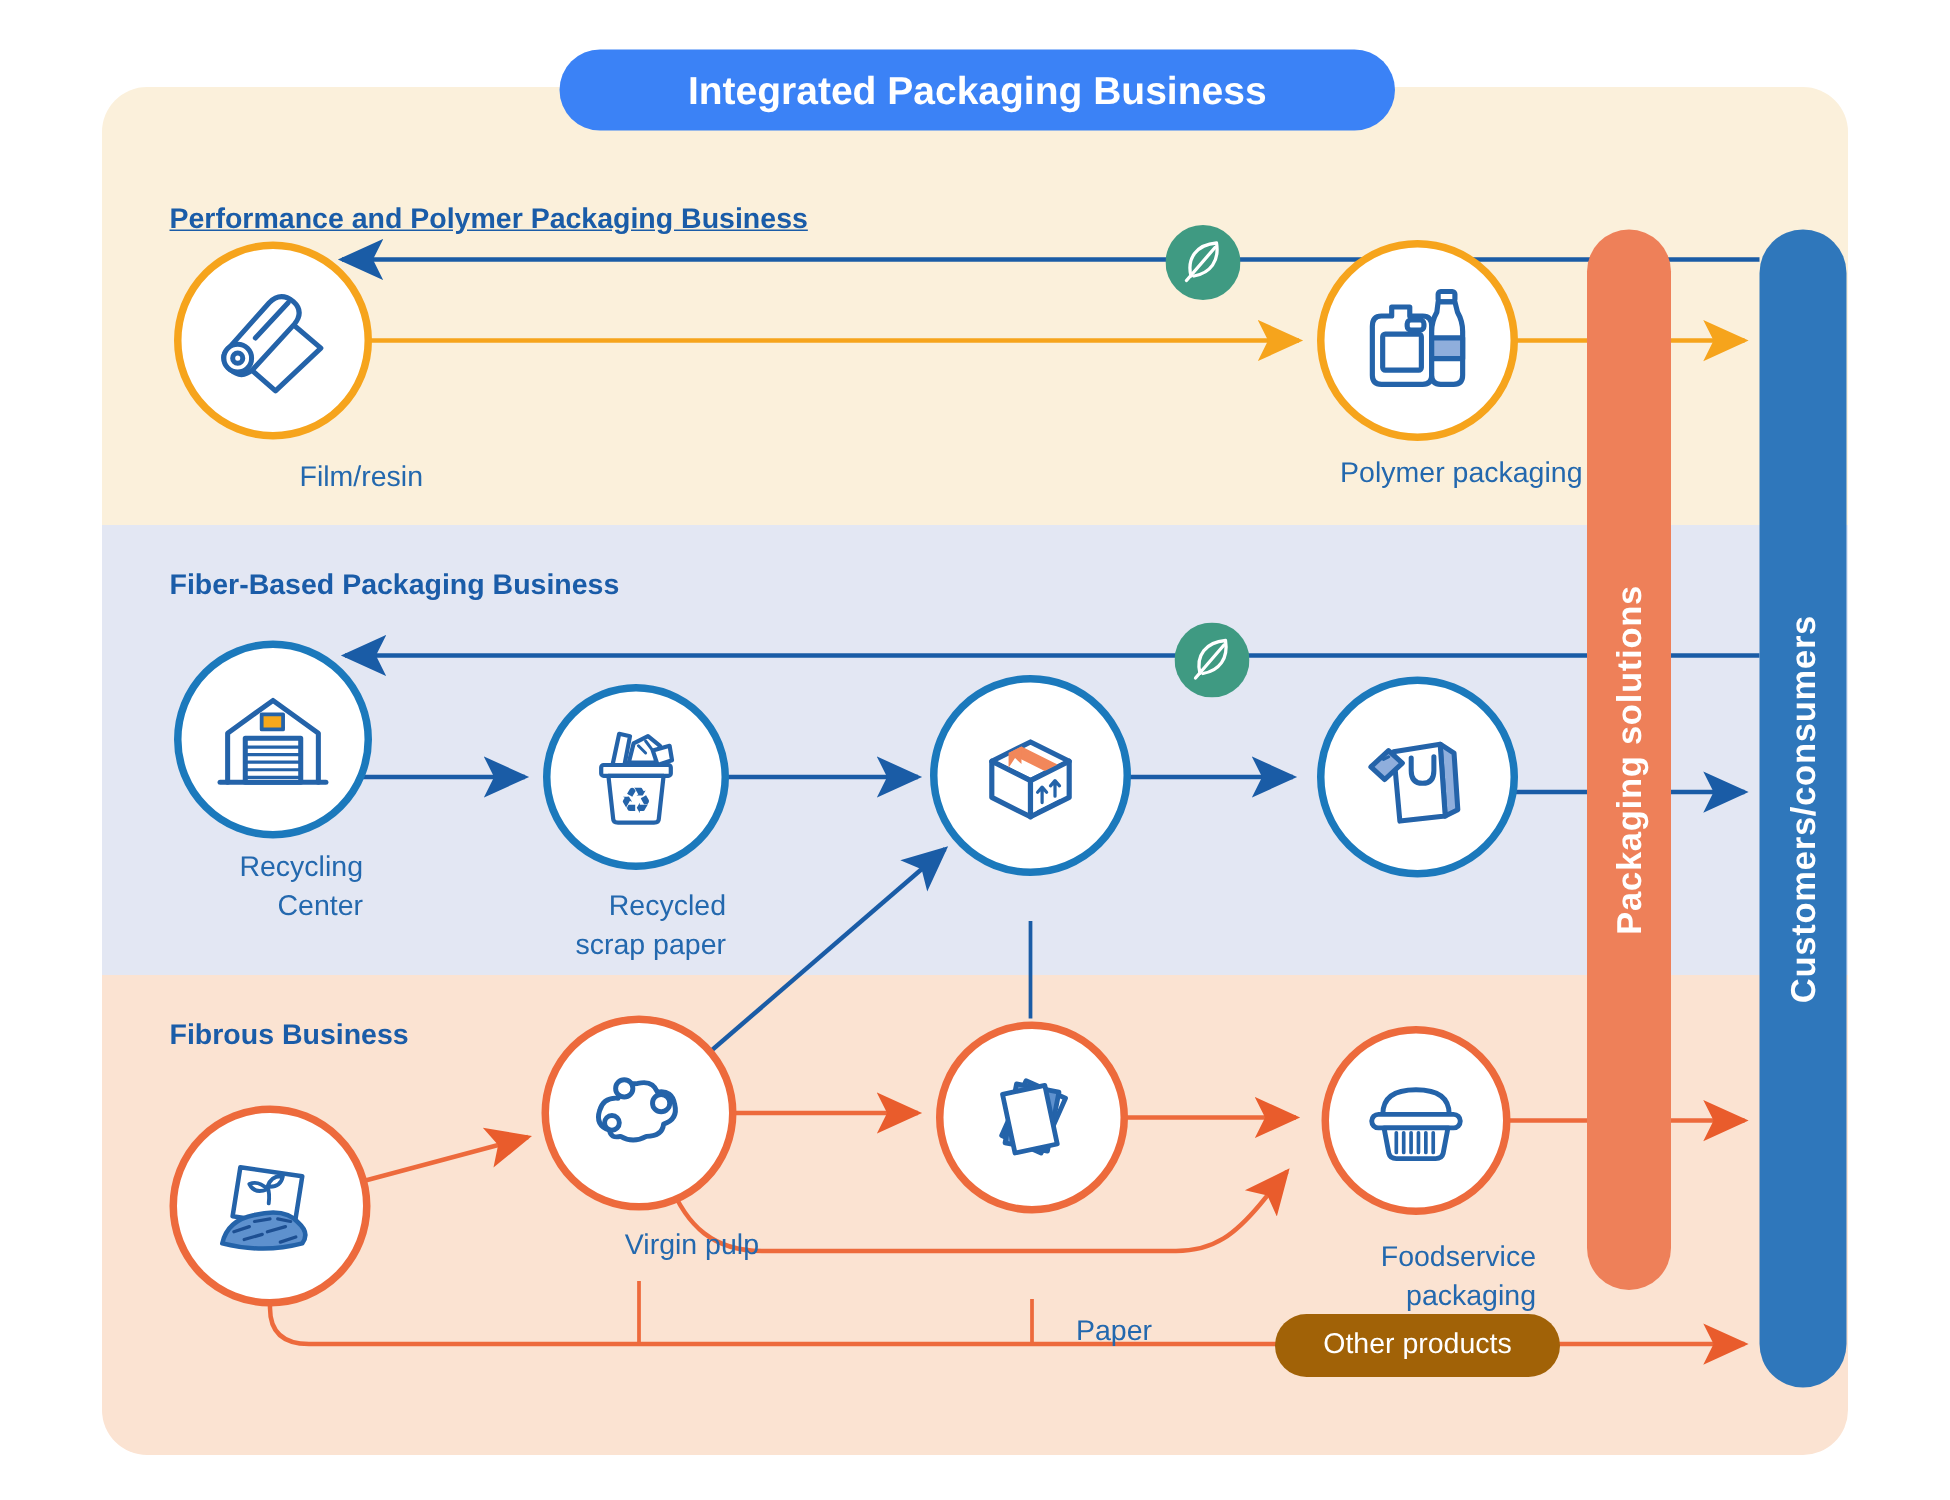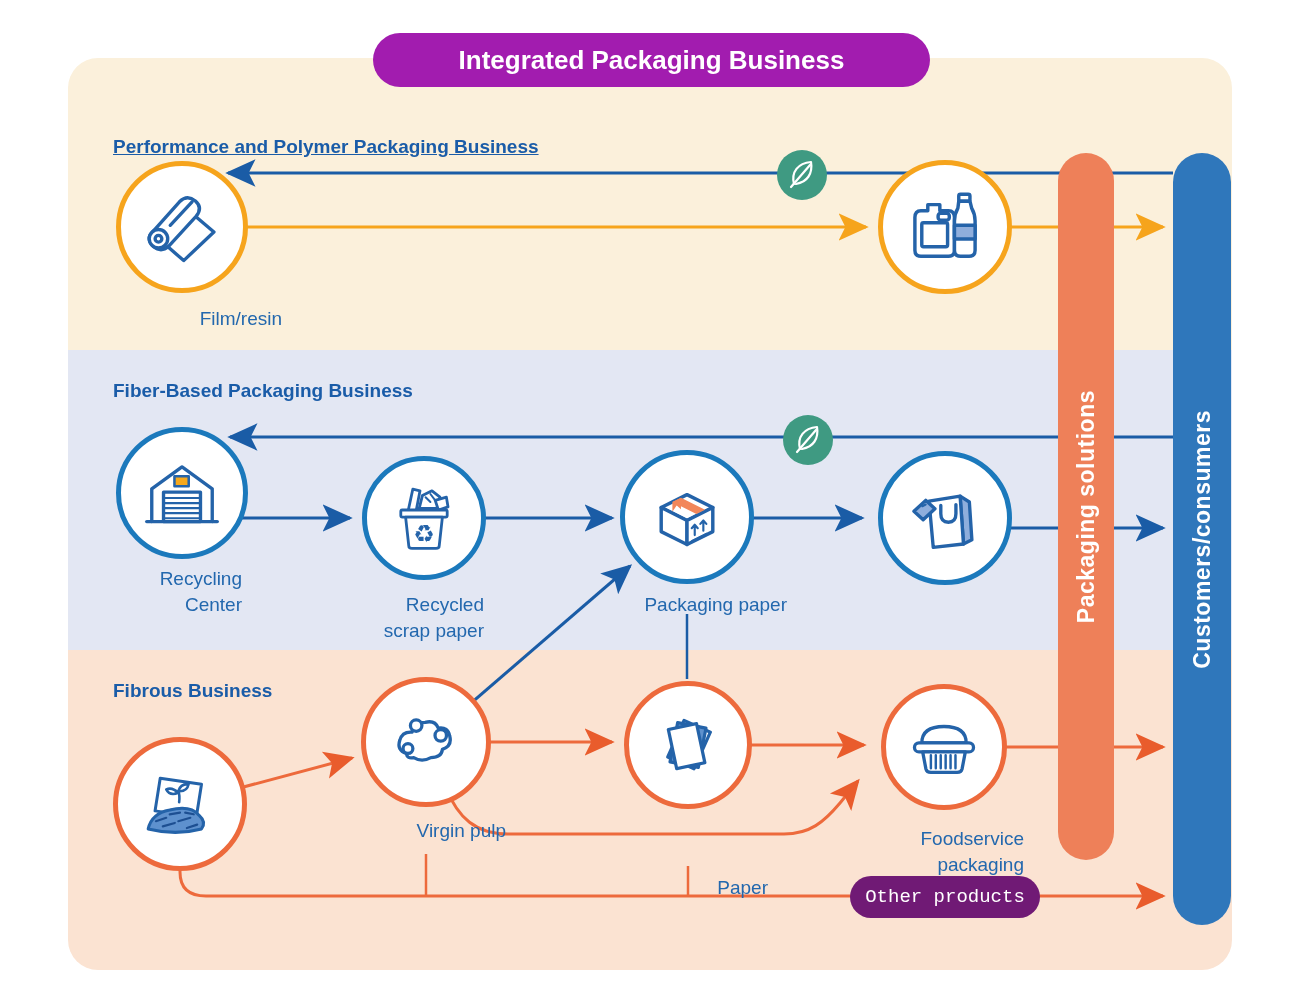--- a/index.html
+++ b/index.html
@@ -4,35 +4,35 @@
 <style>
   html,body{margin:0;padding:0;background:#ffffff;}
   body{font-family:"Liberation Sans","DejaVu Sans",sans-serif;}
   .stage{position:relative;width:1300px;height:1000px;overflow:hidden;background:#fff;}
   .card{position:absolute;left:68px;top:58px;width:1164px;height:912px;border-radius:30px;overflow:hidden;z-index:0;}
   .sec{position:absolute;left:0;width:100%;}
   .sec1{top:0;height:292px;background:#FBF0DB;}
   .sec2{top:292px;height:300px;background:#E3E7F3;}
   .sec3{top:592px;height:320px;background:#FBE3D2;}
   .title-pill{position:absolute;left:373px;top:33px;width:557px;height:54px;border-radius:27px;
-    background:#a21caf;color:#fff;font-weight:bold;font-size:26px;display:flex;align-items:center;justify-content:center;z-index:6;}
+    background:#3b82f6;color:#fff;font-weight:bold;font-size:26px;display:flex;align-items:center;justify-content:center;z-index:6;}
   .sech{position:absolute;font-size:19px;font-weight:bold;color:#1A5CA8;z-index:4;white-space:nowrap;}
   .wires{position:absolute;left:0;top:0;z-index:2;pointer-events:none;}
   .vbar{position:absolute;border-radius:29px;display:flex;align-items:center;justify-content:center;z-index:3;}
   .vbar-orange{left:1058px;top:153px;width:56px;height:707px;background:#EE8059;}
   .vbar-blue{left:1173px;top:153px;width:58px;height:772px;background:#2F77BB;}
   .vbar span{writing-mode:vertical-rl;transform:rotate(180deg);color:#fff;font-weight:bold;font-size:23px;letter-spacing:.5px;white-space:nowrap;}
   .node{position:absolute;border-radius:50%;background:#fff;box-sizing:border-box;display:flex;align-items:center;justify-content:center;z-index:4;}
   .nb{border:5px solid #1B79BC;}
   .ny{border:5px solid #F6A41C;}
   .no{border:5px solid #ED6A3C;}
   .lbl{position:absolute;font-size:19px;line-height:26px;color:#2368AE;text-align:right;z-index:4;}
   .badge{position:absolute;width:50px;height:50px;z-index:5;}
-  .pill-orange{position:absolute;left:850px;top:876px;width:190px;height:42px;border-radius:21px;background:#701a75;
-    color:#fff;font-size:19px;display:flex;align-items:center;justify-content:center;z-index:5;font-family:Liberation Mono, monospace;}
+  .pill-orange{position:absolute;left:850px;top:876px;width:190px;height:42px;border-radius:21px;background:#a16207;
+    color:#fff;font-size:19px;display:flex;align-items:center;justify-content:center;z-index:5;}
   svg.icon{display:block;}
   svg.icon *{vector-effect:none;}
 </style>
 </head>
 <body>
 
 <div class="stage">
 
   <div class="card">
     <div class="sec sec1"></div>
@@ -175,23 +175,23 @@
   <div class="node no" style="left:881px;top:684px;width:126px;height:126px;">
     <svg class="icon" width="82" height="82" viewBox="0 0 100 100" fill="none" stroke="#2463A9" stroke-width="4" stroke-linecap="round" stroke-linejoin="round">
       <path d="M23 45 Q23 25 50 25 Q77 25 77 45 Z" fill="#fff"></path>
       <rect x="14" y="45" width="72" height="11" rx="5.5" fill="#fff"></rect>
       <path d="M24 56 L28 77 Q29 81 34 81 H66 Q71 81 72 77 L76 56 Z" fill="#fff"></path>
       <path d="M34 60 V76 M40 60 V76 M46 60 V76 M52 60 V76 M58 60 V76 M64 60 V76" stroke-width="3"></path>
     </svg>
   </div>
 
   <div class="lbl" style="left:82px;top:306px;width:200px;">Film/resin</div>
+  <div class="lbl" style="left:835px;top:303px;width:220px;">Polymer packaging</div>
   <div class="lbl" style="left:364px;top:592px;width:120px;">Recycled scrap paper</div>
   <div class="lbl" style="left:122px;top:566px;width:120px;">Recycling Center</div>
-  <div class="lbl" style="left:587px;top:592px;width:200px;">Packaging paper</div>
   <div class="lbl" style="left:346px;top:818px;width:160px;">Virgin pulp</div>
   <div class="lbl" style="left:608px;top:831px;width:160px;margin-top:44px;">Paper</div>
   <div class="lbl" style="left:864px;top:826px;width:160px;">Foodservice packaging</div>
 
   <div class="badge" style="left:777px;top:150px;">
     <svg class="icon" width="50" height="50" viewBox="0 0 50 50">
       <circle cx="25" cy="25" r="25" fill="#3F9A82"></circle>
       <path d="M17 34 C14 22 21 13 34 12 C36 24 30 32 19 34" fill="none" stroke="#fff" stroke-width="2.2" stroke-linecap="round" stroke-linejoin="round"></path>
       <path d="M14 37 L33 15" stroke="#fff" stroke-width="2.2" stroke-linecap="round"></path>
     </svg>

